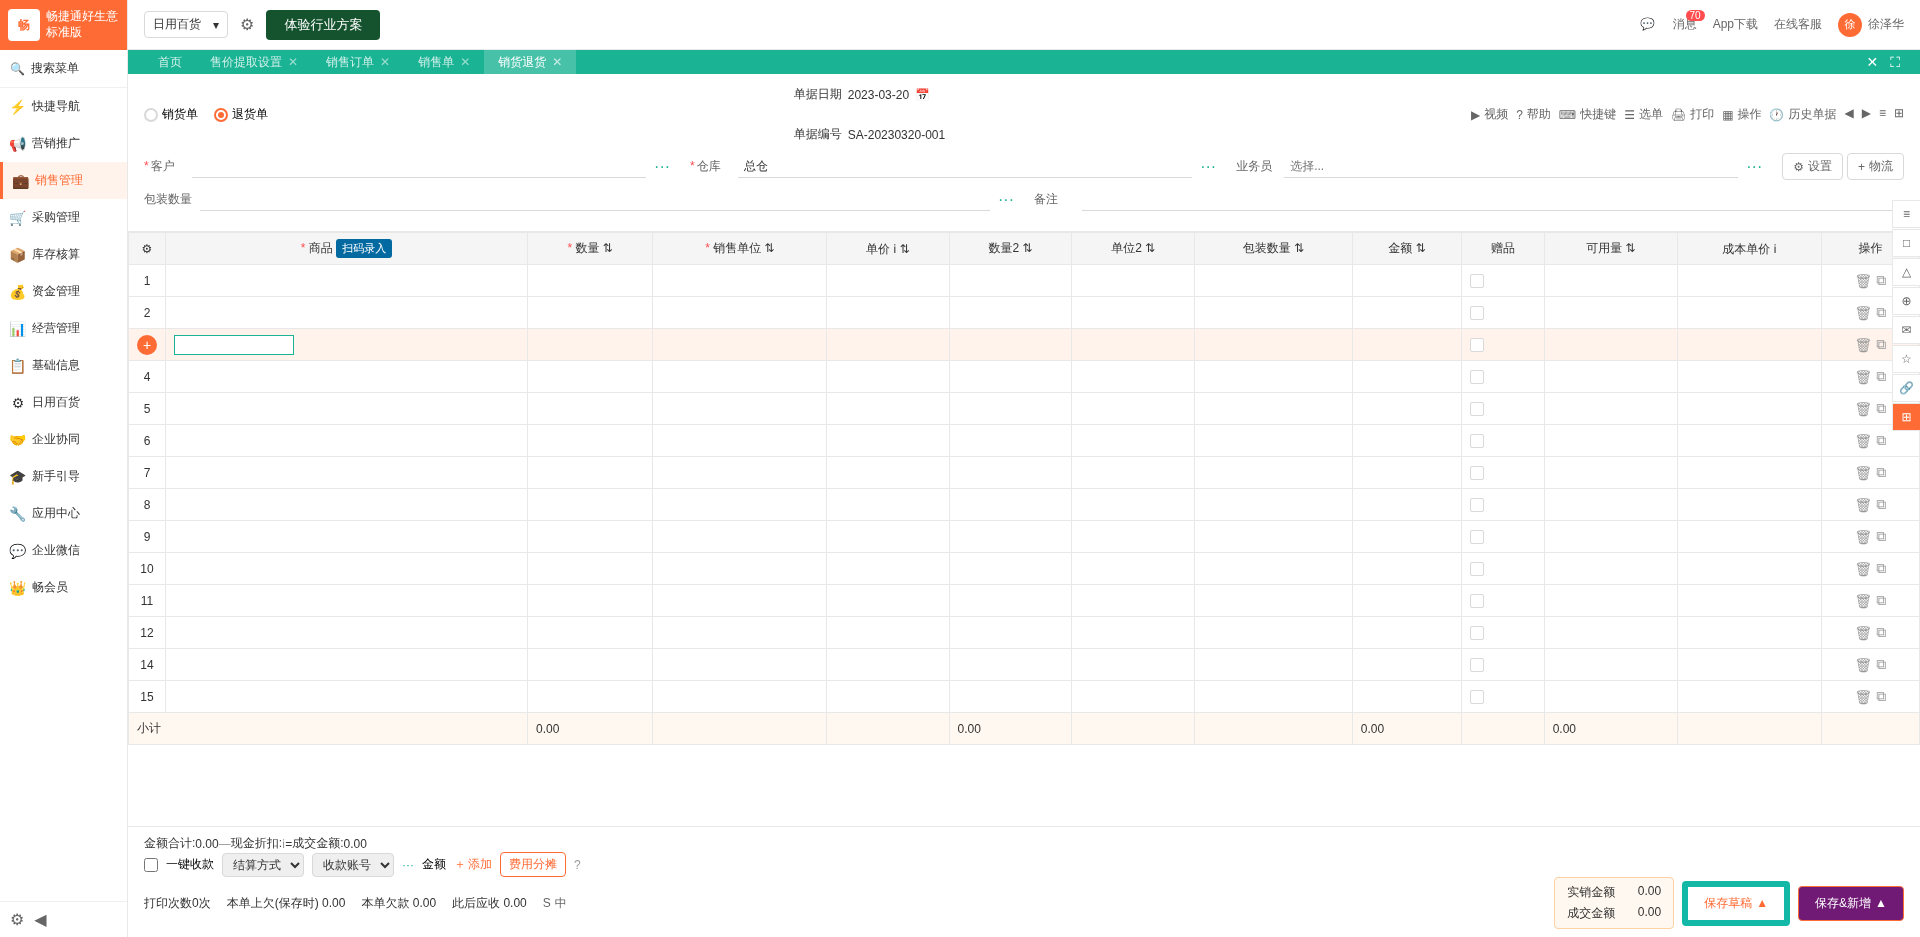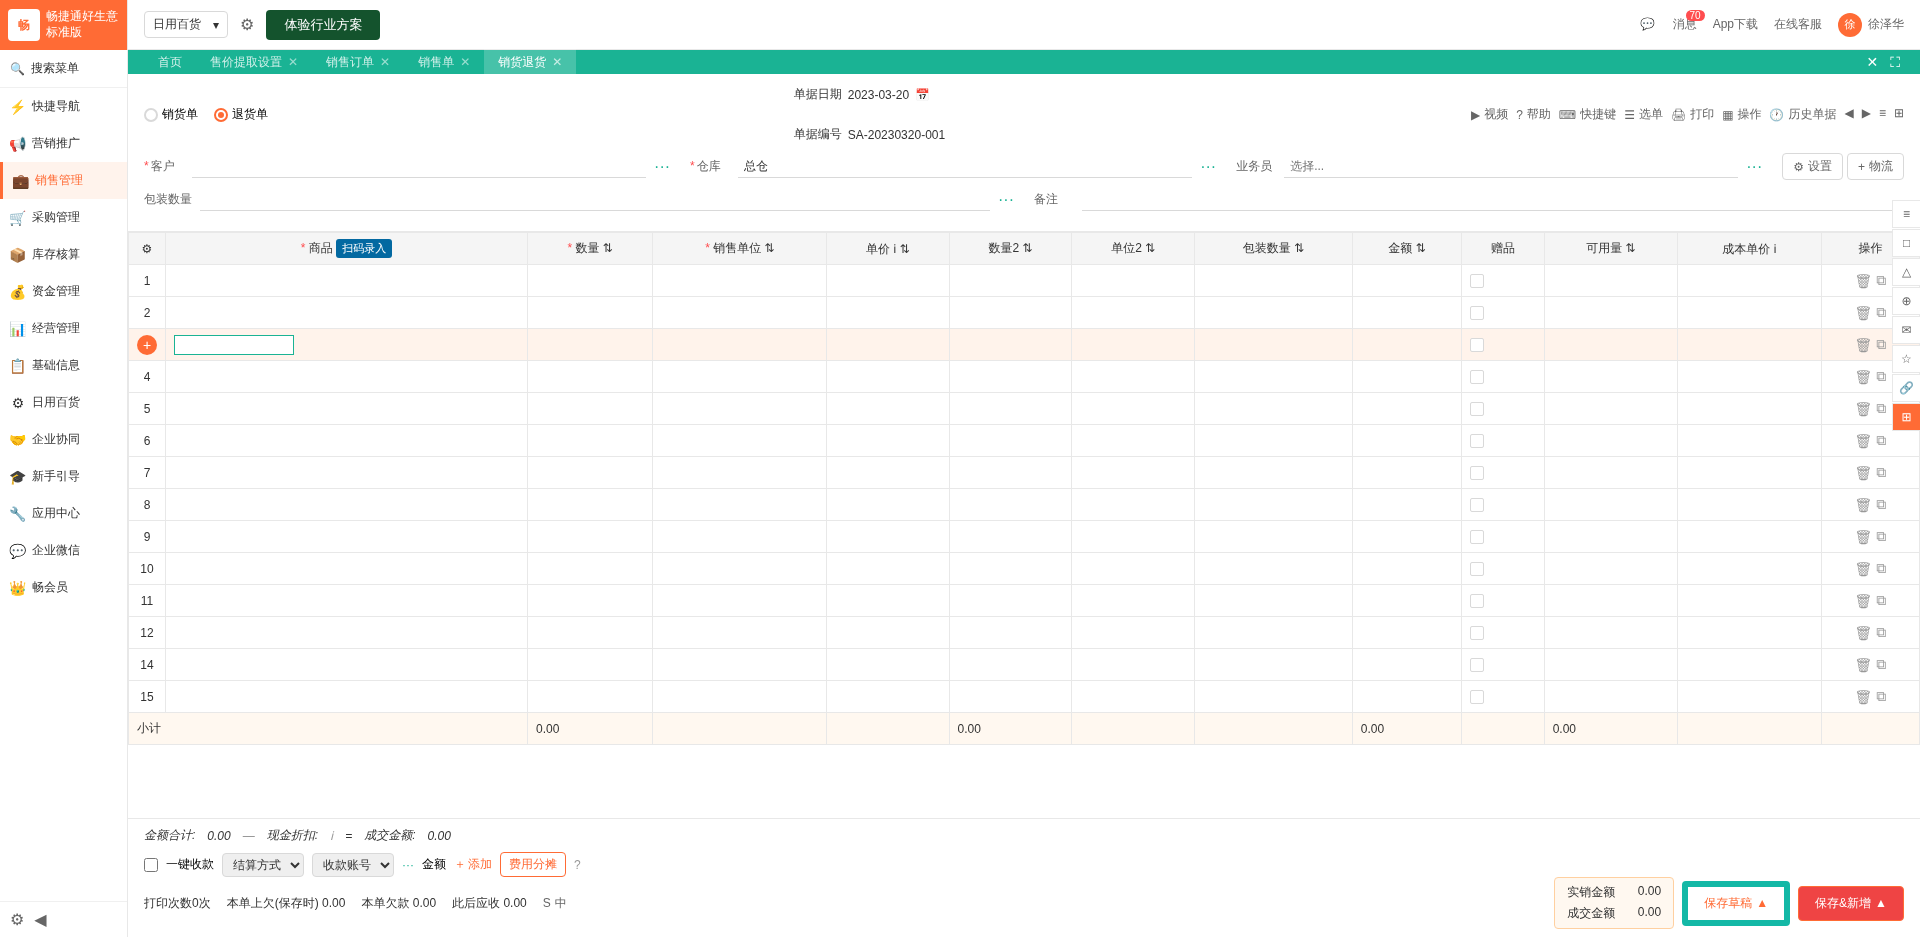--- a/index.html
+++ b/index.html
@@ -75,36 +75,36 @@
     .row-num { color: #999; text-align: center; }
     .add-row-btn { width: 20px; height: 20px; background: #ff6b35; border-radius: 50%; color: #fff; display: flex; align-items: center; justify-content: center; cursor: pointer; font-size: 14px; }
     .row-actions { display: flex; gap: 4px; align-items: center; justify-content: center; }
     .row-action { color: #999; cursor: pointer; font-size: 14px; }
     .checkbox-cell { text-align: center; }
     .table-checkbox { width: 14px; height: 14px; border: 1px solid #d9d9d9; background: #fff; border-radius: 2px; }
     .subtotal-row td { background: #fff8f0; font-weight: normal; }
 
     
     .footer-area { background: #fff; border-top: 1px solid #e8e8e8; padding: 8px 16px; }
-    .footer-sum { display: flex; align-items: center; gap: 12px; margin-bottom: 8px; color: #333; font-style: italic; }
+    .footer-sum { display: flex; align-items: center; color: #333; }
     .footer-sum-dash { color: #999; }
     .footer-payment { display: flex; align-items: center; gap: 8px; }
     .footer-checkbox { width: 14px; height: 14px; border: 1px solid #d9d9d9; }
     .footer-select { border: 1px solid #d9d9d9; border-radius: 4px; padding: 3px 6px; color: #333; }
     .footer-dots { color: #1ab394; cursor: pointer; }
     .footer-add-btn { background: none; border: none; color: #ff6b35; cursor: pointer; display: flex; align-items: center; gap: 2px; }
     .footer-split-btn { background: none; border: 1px solid #ff6b35; color: #ff6b35; border-radius: 4px; padding: 3px 8px; cursor: pointer; }
 
     .footer-bottom { display: flex; align-items: center; justify-content: space-between; }
     .footer-stats { display: flex; gap: 16px; color: #333; font-size: 12px; }
     .footer-save-area { display: flex; gap: 8px; align-items: center; }
     .summary-box { background: #fff8f0; border: 1px solid #ffd0a0; border-radius: 4px; padding: 4px 12px; text-align: right; min-width: 120px; }
     .summary-row { display: flex; justify-content: space-between; gap: 20px; font-size: 12px; color: #333; padding: 2px 0; }
     .save-draft-btn { background: #fff; border: 6px solid #14b8a6; color: #ff6b35; border-radius: 4px; padding: 8px 16px; cursor: pointer; font-size: 13px; display: flex; align-items: center; gap: 4px; }
-    .save-new-btn { background: #ef4444; border: 1px solid #ff6b35; color: #fff; border-radius: 4px; padding: 8px 16px; cursor: pointer; font-size: 13px; display: flex; align-items: center; gap: 4px; }
+    .save-new-btn { background: #701a75; border: 1px solid #ff6b35; color: #fff; border-radius: 4px; padding: 8px 16px; cursor: pointer; font-size: 13px; display: flex; align-items: center; gap: 4px; }
 
     .right-tools { position: fixed; right: 0; top: 200px; display: flex; flex-direction: column; gap: 1px; z-index: 100; }
     .right-tool-btn { width: 28px; height: 28px; background: #fff; border: 1px solid #e8e8e8; display: flex; align-items: center; justify-content: center; cursor: pointer; color: #666; font-size: 12px; border-right: none; }
     .right-tool-btn.active { background: #ff6b35; color: #fff; }
   </style>
 </head>
 <body>
 
 <div class="sidebar">
   <div class="sidebar-logo">

